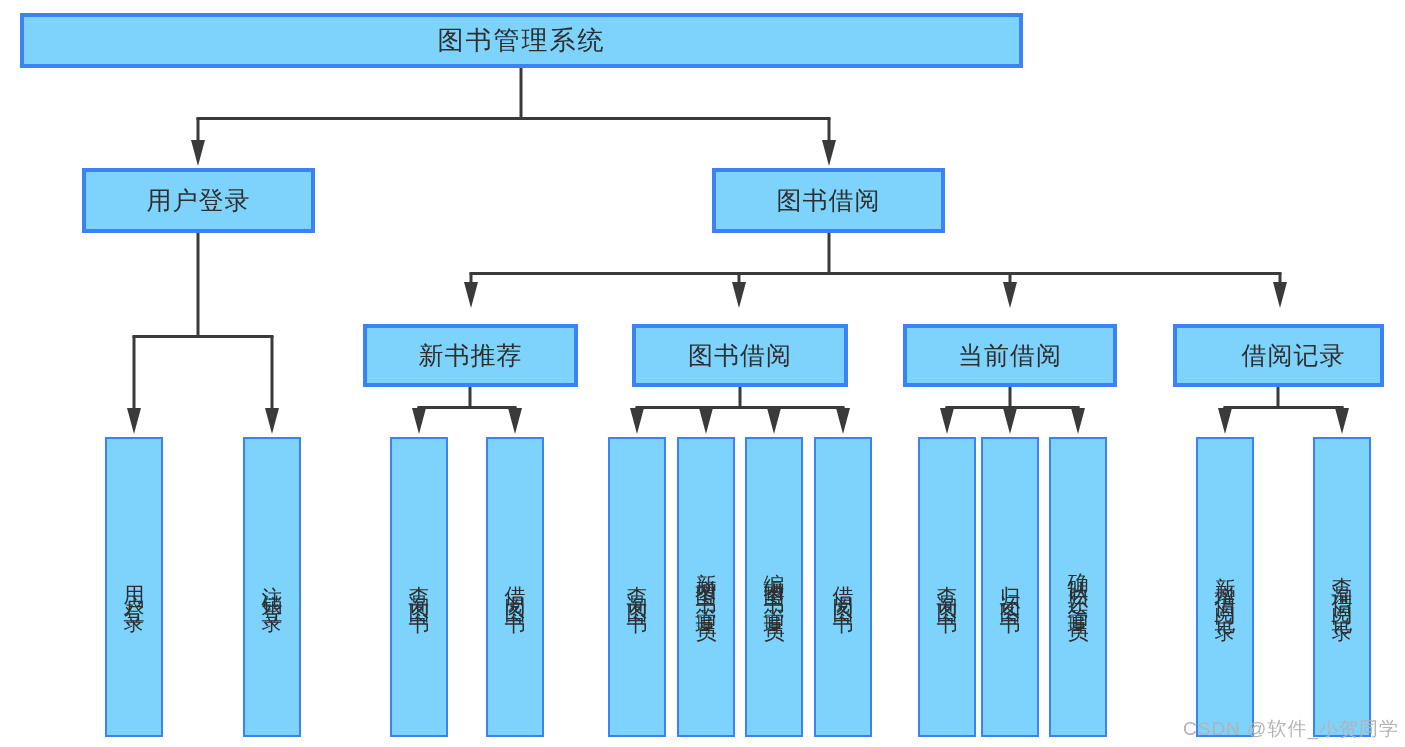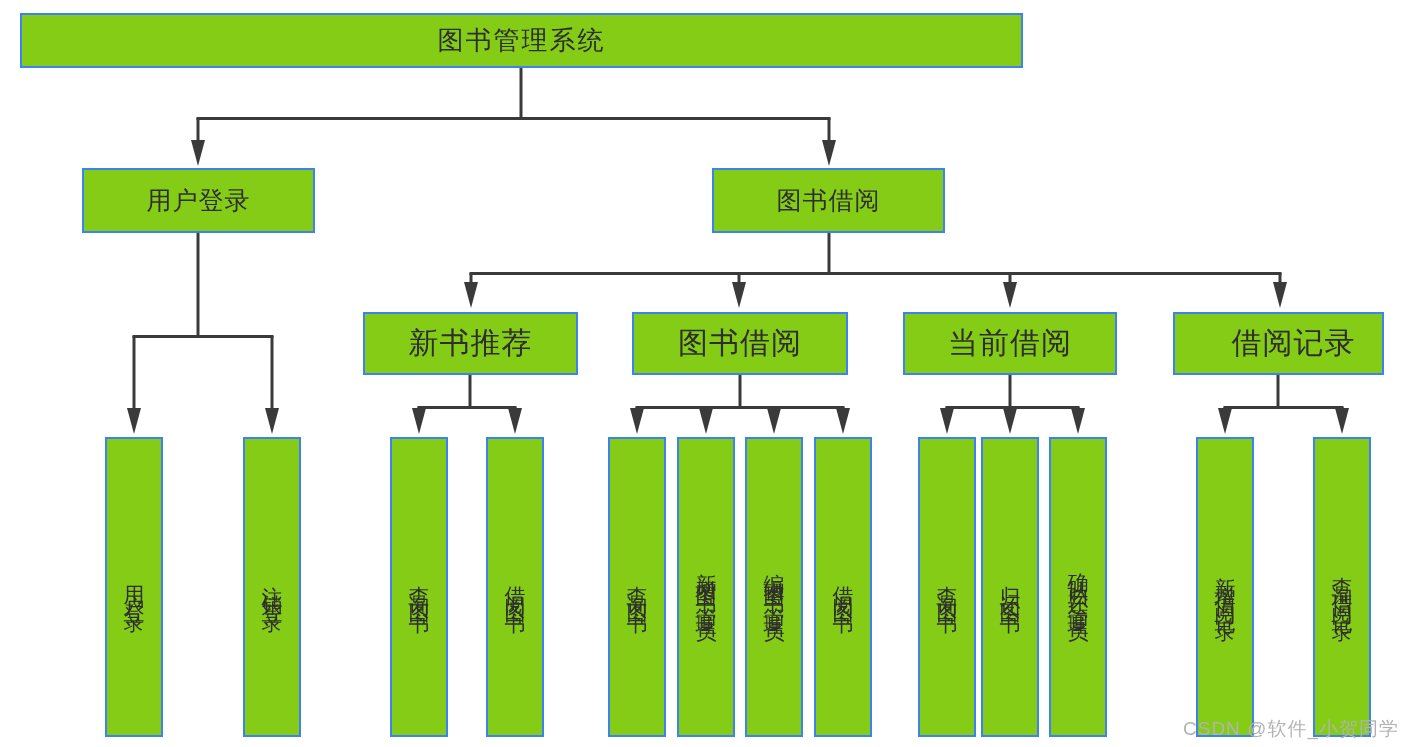--- a/index.html
+++ b/index.html
@@ -6,30 +6,30 @@
   #canvas {
     position:relative;
     width:1405px; height:747px;
     background:#ffffff;
     font-family:"Liberation Sans", sans-serif;
     overflow:hidden;
   }
   #wires { position:absolute; left:0; top:0; width:1405px; height:747px; }
   .box {
     position:absolute;
-    background:#84cc16;
-    border:2px solid #3b82f6;
+    background:#7dd3fc;
+    border:4px solid #3b82f6;
     box-sizing:border-box;
     display:flex; align-items:center; justify-content:center;
     color:#2e2e2e;
     text-align:center;
   }
   .lvl1 { left:20px; top:13px; width:1003px; height:55px; font-size:26px; letter-spacing:2px; }
   .lvl2 { top:168px; width:233px; height:65px; font-size:25px; letter-spacing:1px; }
-  .lvl3 { top:312px; height:63px; font-size:30px; letter-spacing:1px;text-align:center; }
+  .lvl3 { top:324px; height:63px; font-size:25px; letter-spacing:1px;text-align:center; }
   .leaf { top:437px; width:58px; height:300px; border-width:2.5px; }
   .vtext {
     writing-mode:vertical-lr;
     text-orientation:mixed;
     font-size:21px;
     line-height:1.05;
     letter-spacing:9px;
     color:#2e2e2e;
   }
   .vtext.tight { letter-spacing:7px; }

